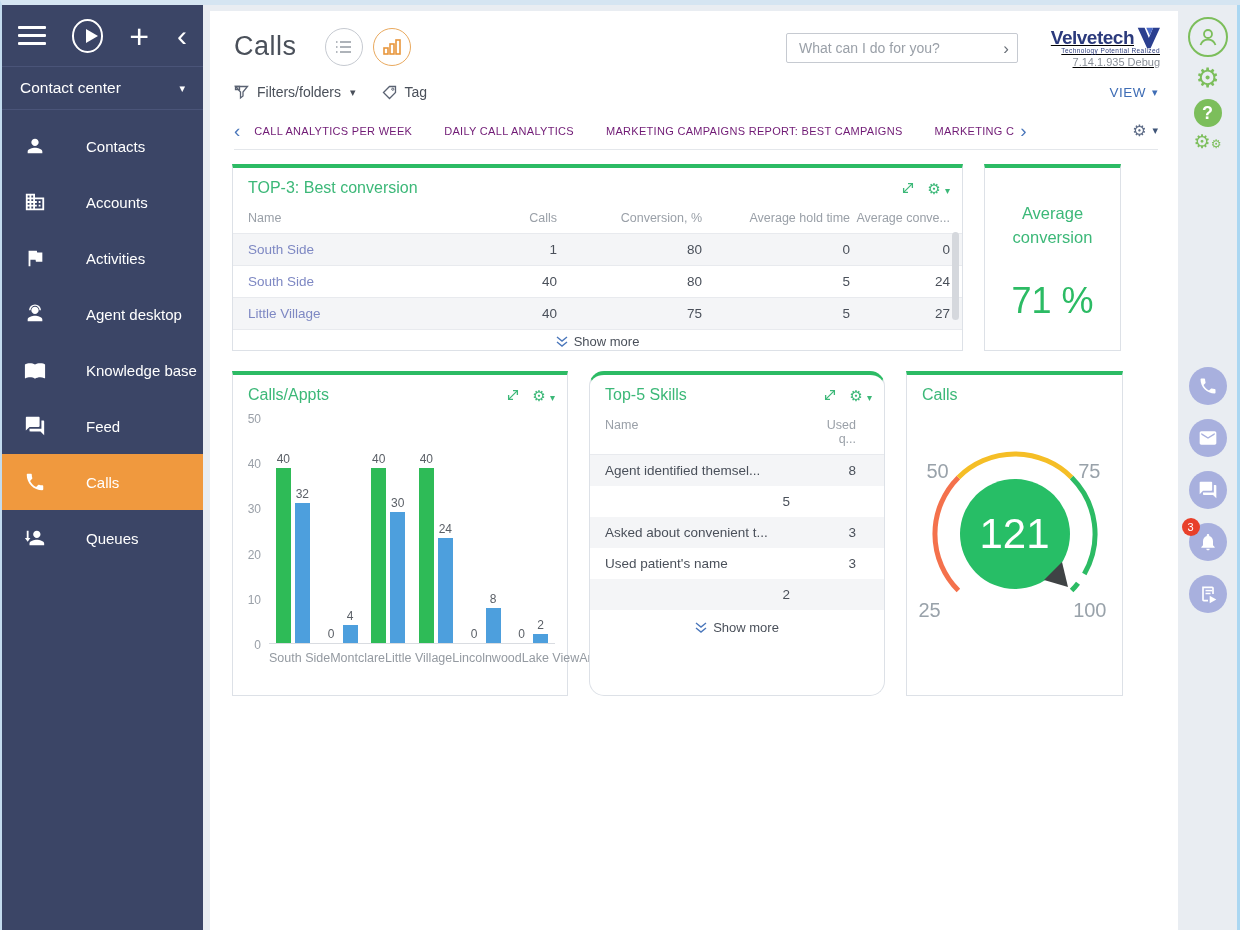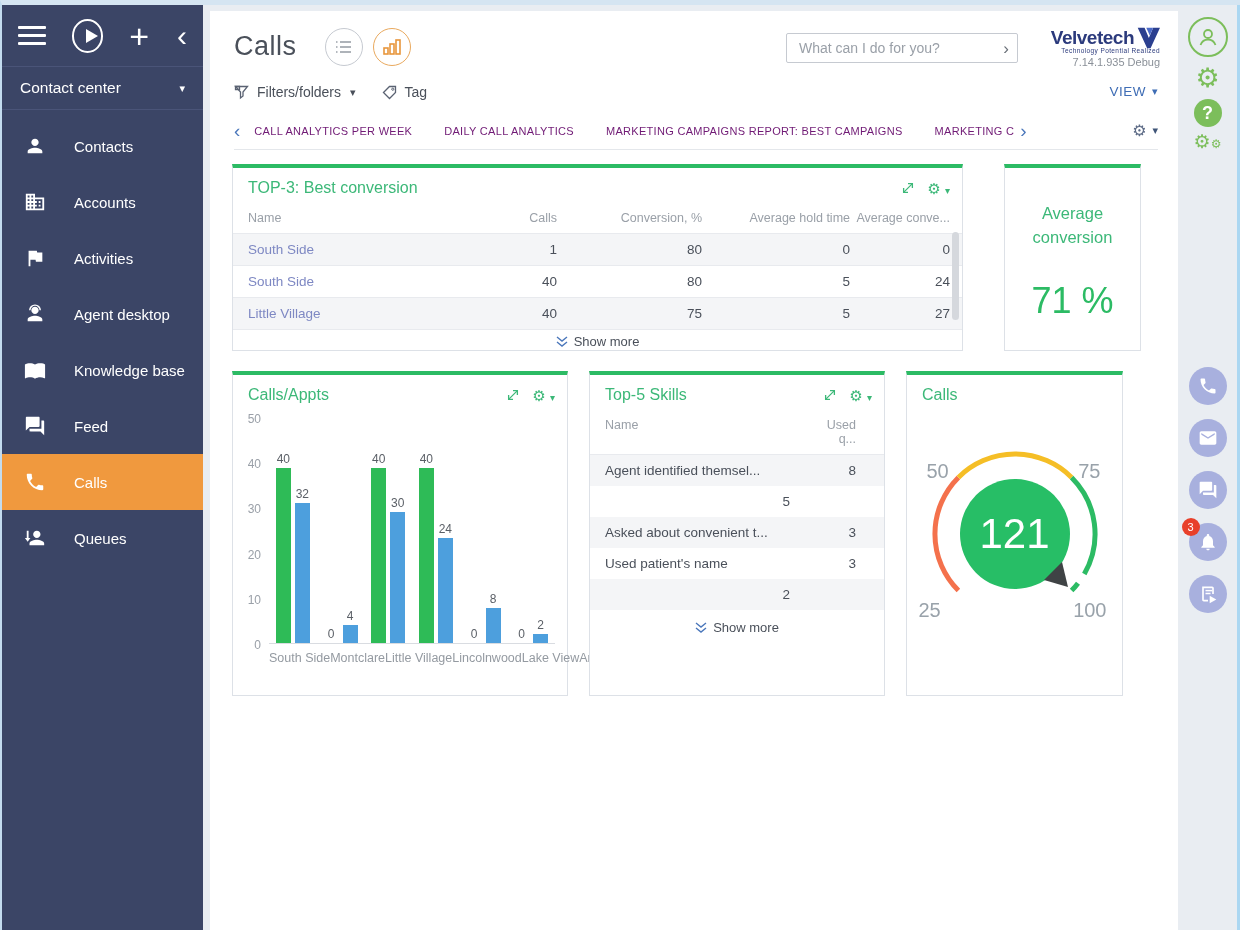--- a/index.html
+++ b/index.html
@@ -18,43 +18,43 @@
   .hamburger { width:30px; cursor:pointer; }
   .hamburger div { height:3px; background:#fff; margin:5px 0; border-radius:1px; }
   .play-btn { width:34px; height:34px; border:2px solid #fff; border-radius:50%; position:relative; cursor:pointer; }
   .play-btn:after { content:""; position:absolute; left:12px; top:8px; border-left:12px solid #fff; border-top:7px solid transparent; border-bottom:7px solid transparent; }
   .plus-btn { font-size:34px; font-weight:200; line-height:30px; cursor:pointer; }
   .collapse-btn { font-size:30px; font-weight:200; line-height:26px; margin-left:2px; cursor:pointer; }
   .workspace { display:flex; align-items:center; justify-content:space-between; padding:12px 18px 12px 18px; border-bottom:1px solid #4A5478; cursor:pointer; }
   .workspace .ws-label { font-size:15.5px; }
   .caret { font-size:11px; color:#fff; }
   .nav { padding-top:8px; }
-  .nav-item { height:56px; display:flex; align-items:center; padding-left:22px; gap:28px; cursor:pointer; font-size:15px; }
+  .nav-item { height:56px; display:flex; align-items:center; padding-left:22px; gap:40px; cursor:pointer; font-size:15px; }
   .nav-item svg { width:22px; height:22px; fill:#fff; flex:0 0 auto; }
   .nav-item.active { background:#F0993E; }
   
   .main-wrap { flex:1 1 auto; padding:6px 0 0 7px; background:#E9EDF2; overflow:hidden; }
   .main { background:#fff; height:100%; position:relative; }
   .header-row { display:flex; align-items:flex-start; padding:16px 18px 0 24px; }
   .page-title { font-size:27px; font-weight:300; color:#4A505A; letter-spacing:.5px; margin-top:4px; }
   .view-toggles { display:flex; gap:10px; margin-left:28px; margin-top:1px; }
   .circle-btn { width:38px; height:38px; border-radius:50%; display:flex; align-items:center; justify-content:center; cursor:pointer; background:#fff; }
   .circle-btn.list { border:1px solid #C6CAD1; }
   .circle-btn.chart { border:1px solid #E9A95E; }
   .spacer { flex:1 1 auto; }
   .search-box { display:flex; align-items:center; border:1px solid #C6CAD1; border-radius:2px; width:232px; height:30px; margin-top:6px; padding:0 8px 0 12px; }
   .search-box input { border:none; outline:none; flex:1; font-size:14px; color:#444; font-family:inherit; }
   .search-box input::placeholder { color:#9AA0A8; }
   .search-go { font-size:17px; color:#6a7078; cursor:pointer; line-height:1; }
-  .logo-block { width:120px; margin-left:22px; text-align:right; }
+  .logo-block { width:120px; margin-left:22px; text-align:right;text-decoration:underline; }
   .logo-line { display:flex; align-items:flex-start; justify-content:flex-end; gap:2px; }
   .logo-text { font-size:19px; font-weight:700; color:#2B3A7C; letter-spacing:-.5px; }
   .logo-tagline { font-size:6.5px; color:#2B3A7C; letter-spacing:.4px; margin-top:-2px; }
   .logo-version { font-size:11px; color:#8A9098; margin-top:2px; }
-  .filters-row { display:flex; align-items:flex-start; padding:16px 20px 8px 24px; }
+  .filters-row { display:flex; align-items:flex-end; padding:16px 20px 8px 24px; }
   .f-item { display:flex; align-items:center; gap:7px; font-size:14px; color:#4A505A; cursor:pointer; }
   .f-item + .f-item { margin-left:26px; }
   .f-item .caret { color:#4A505A; margin-left:2px; }
   .view-menu { font-size:13.5px; color:#3F6DB5; letter-spacing:.5px; cursor:pointer; display:flex; gap:6px; align-items:center; }
   .view-menu .caret { color:#3F6DB5; }
   
   .tabs-row { display:flex; align-items:center; margin:4px 20px 0 24px; height:38px; border-bottom:1px solid #E4E7EB; }
   .tab-arrow { color:#4B77BB; font-size:19px; font-weight:300; cursor:pointer; line-height:1; margin-right:14px; }
   .tab { font-size:11px; color:#701a75; letter-spacing:.3px; cursor:pointer; white-space:nowrap; }
   .tab + .tab { margin-left:32px; }
@@ -79,40 +79,40 @@
   .td { font-size:13.5px; color:#4A505A; height:31px; line-height:31px; }
   .cell-l { padding-left:15px; text-align:left; }
   .cell-r { text-align:right; padding-right:4px; }
   .row-odd { background:#F4F5F7; }
   .link { color:#7E88C3; cursor:pointer; }
   .tbl-rows { border-top:1px solid #E8EAEE; }
   .tbl-rows .grid5 { border-bottom:1px solid #E8EAEE; }
   .show-more { display:flex; align-items:center; justify-content:center; gap:6px; height:22px; font-size:13px; color:#4A505A; cursor:pointer; }
   .scroll-thumb { position:absolute; right:3px; top:64px; width:7px; height:88px; background:#D5D8DD; border-radius:4px; cursor:pointer; }
   
-  .w-avg { width:137px; height:187px; text-align:center;margin-left:20px; }
+  .w-avg { width:137px; height:187px; text-align:center; }
   .avg-title { font-size:16.5px; color:#3CB878; margin-top:34px; line-height:1.45; }
   .avg-value { font-size:36px; color:#2CBB64; margin-top:30px; font-weight:400; }
   
   .w-chart { width:336px; height:325px; }
   .chart-area { position:relative; margin:6px 10px 0 8px; height:252px; }
   .y-labels { position:absolute; left:0; top:0; bottom:26px; width:24px; }
   .y-labels span { position:absolute; right:4px; font-size:12px; color:#9AA0A8; transform:translateY(-6px); }
   .plot { position:absolute; left:28px; right:2px; top:6px; bottom:26px; border-bottom:1px solid #D9DCE1; display:flex; }
   .bar-group { flex:1; display:flex; align-items:flex-end; justify-content:center; gap:4px; height:100%; }
   .bar-col { display:flex; flex-direction:column; align-items:center; justify-content:flex-end; height:100%; width:15px; }
   .bar-label { font-size:12px; color:#5A5F66; margin-bottom:2px; }
   .bar { width:15px; }
   .bar.green { background:#2EBB57; }
   .bar.blue { background:#4D9FDD; }
   .x-labels { position:absolute; left:28px; right:0; bottom:0; height:22px; display:flex; }
   .x-labels div { flex:1; text-align:center; overflow:visible; }
   .x-labels span { font-size:12.5px; color:#949AA1; white-space:nowrap; }
   
-  .w-top5 { width:296px; height:325px; }
+  .w-top5 { width:296px; height:325px;border-radius:15px; }
   .grid2 { display:grid; grid-template-columns:1fr 66px; }
   .grid2 .cell-r { padding-right:28px; }
   
   .w-gauge { width:217px; height:325px; }
   .gauge-box { position:relative; width:200px; height:212px; margin:22px auto 0; }
   .gauge-tick { position:absolute; font-size:20px; color:#99A2AA; }
   .gauge-value { position:absolute; left:0; top:0; width:200px; height:200px; display:flex; align-items:center; justify-content:center; font-size:42px; font-weight:300; color:#fff; }
   
   .rail { width:62px; flex:0 0 auto; background:#E9EDF2; border-right:3px solid #ABD7F2; display:flex; flex-direction:column; align-items:center; padding-top:12px; }
   .rail-user { width:40px; height:40px; border:2px solid #7CBE5B; border-radius:50%; display:flex; align-items:center; justify-content:center; cursor:pointer; }

